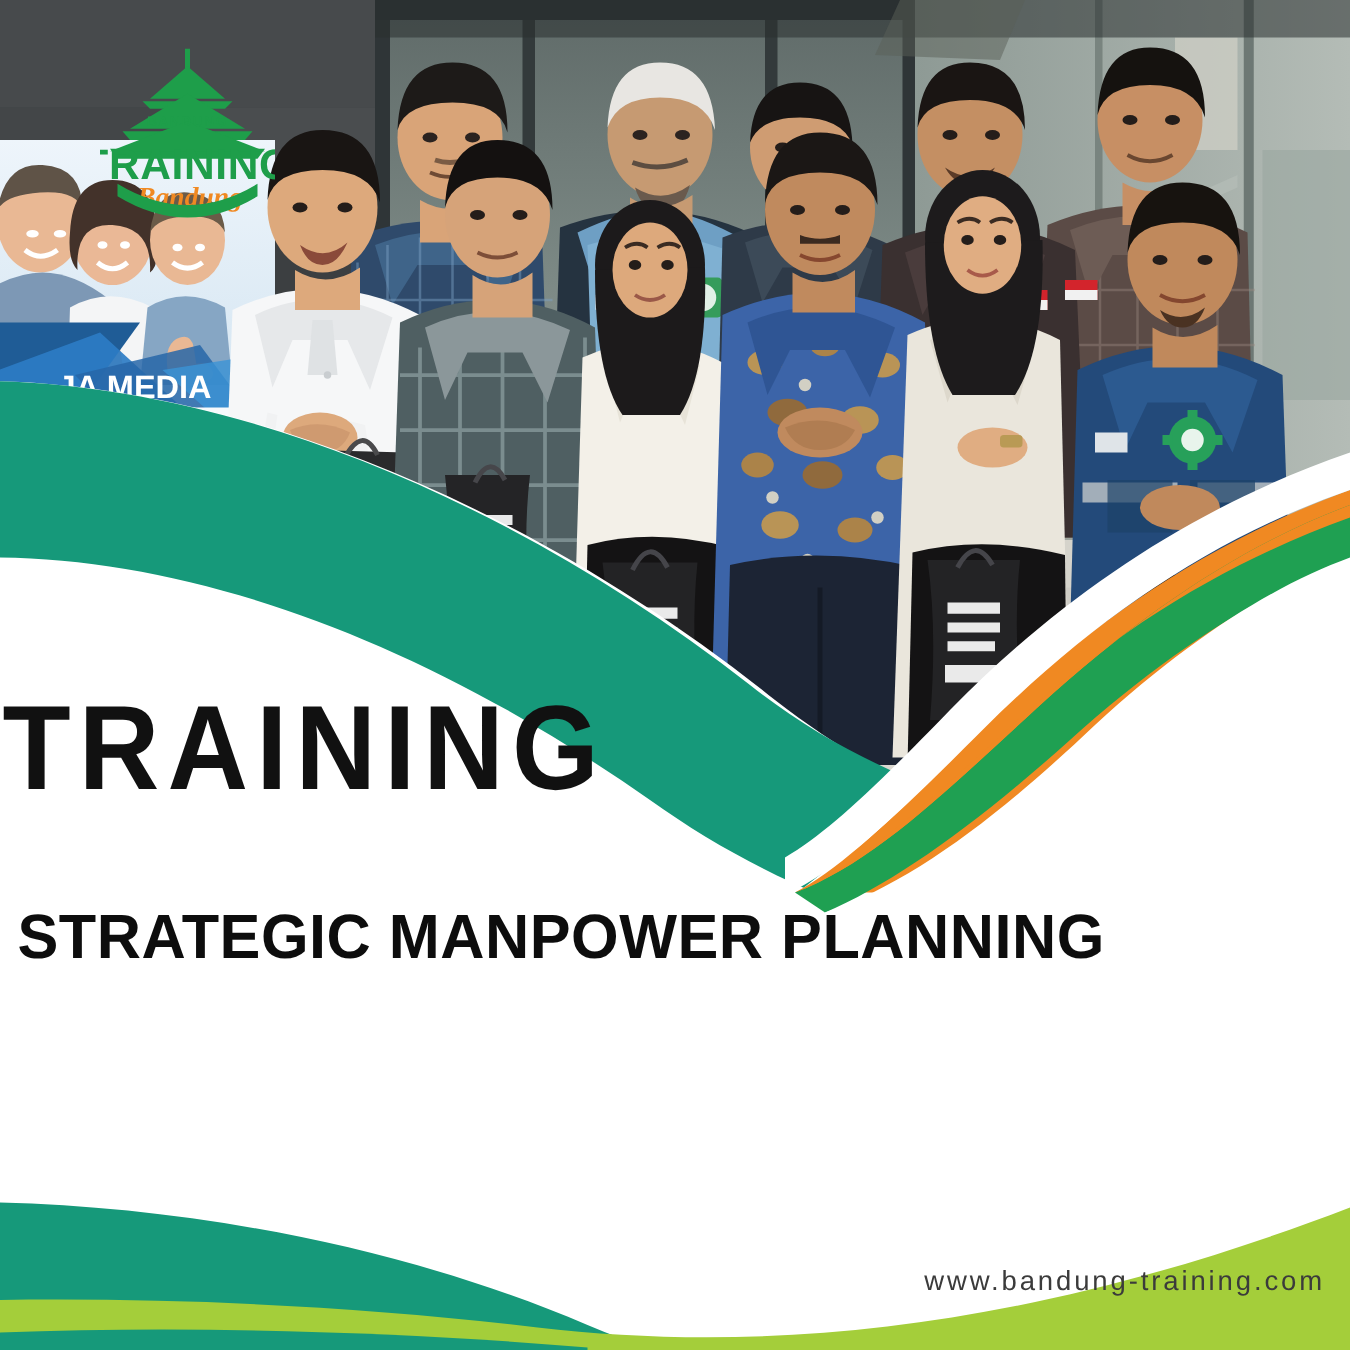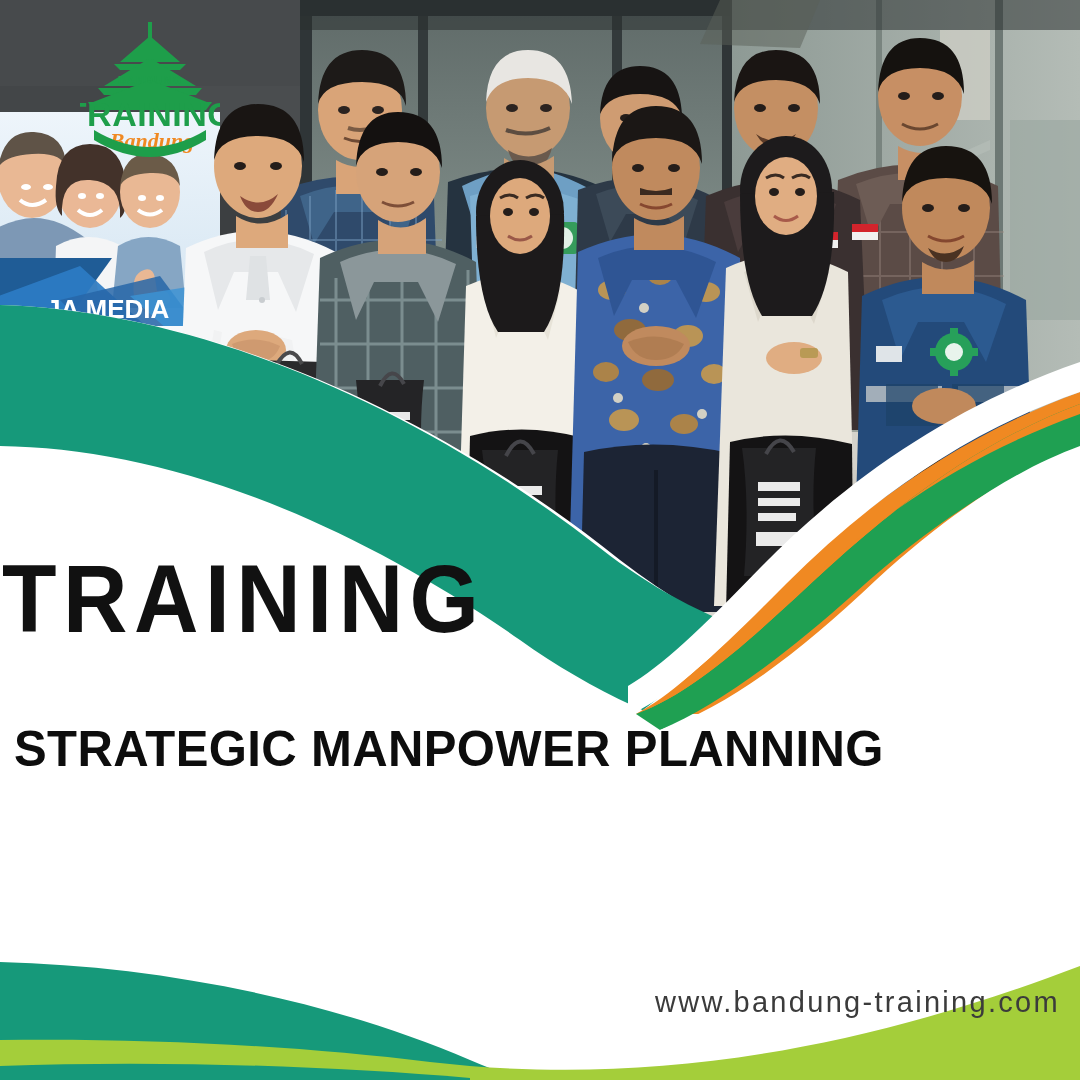--- a/index.html
+++ b/index.html
@@ -26,21 +26,21 @@
     width: 1080px;
     height: 700px;
     overflow: hidden;
   }
   .photo-svg { display: block; width: 1080px; height: 700px; }
 
   
   #logo {
     position: absolute;
     left: 80px;
-    top: 18px;
+    top: 35px;
     width: 140px;
     height: 145px;
     z-index: 40;
   }
   .logo-svg { display: block; width: 140px; height: 145px; }
 
   
   #wave-layer {
     position: absolute;
     left: 0; top: 0;
@@ -79,25 +79,25 @@
     letter-spacing: 0.4px;
     color: #0d0d0d;
     transform: scaleX(0.98);
     transform-origin: left center;
     white-space: nowrap;
   }
 
   #website {
     position: absolute;
     right: 20px;
-    top: 986px;
+    top: 1012px;
     z-index: 60;
     font-family: "Liberation Sans", sans-serif;
     font-weight: 400;
-    font-size: 29px;
+    font-size: 22px;
     letter-spacing: 2.3px;
     color: #3b3b3b;
     white-space: nowrap;
   }
 </style>
 </head>
 <body>
 
 <div id="poster">
 

